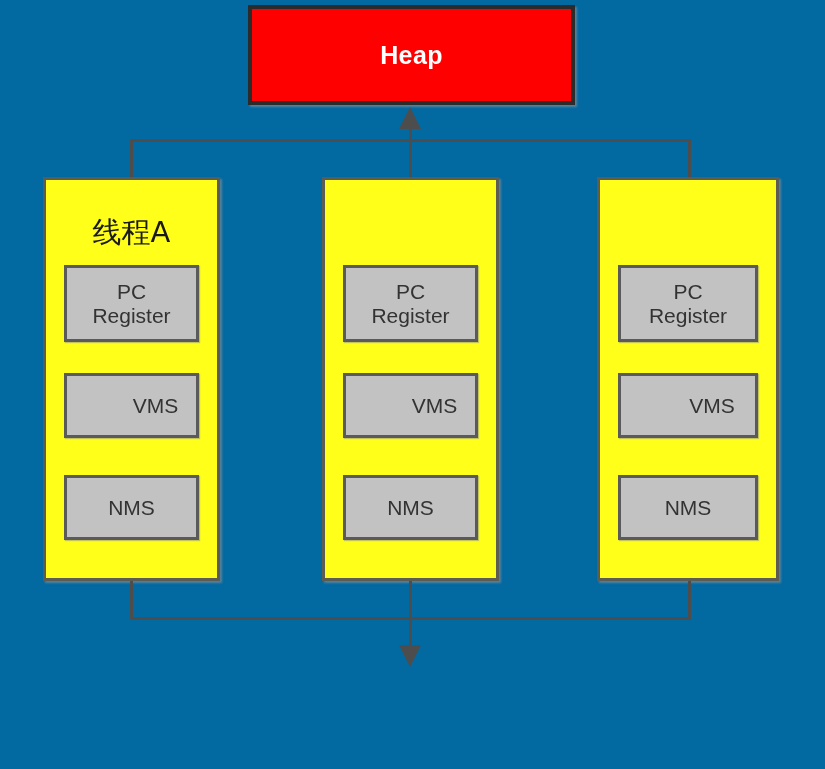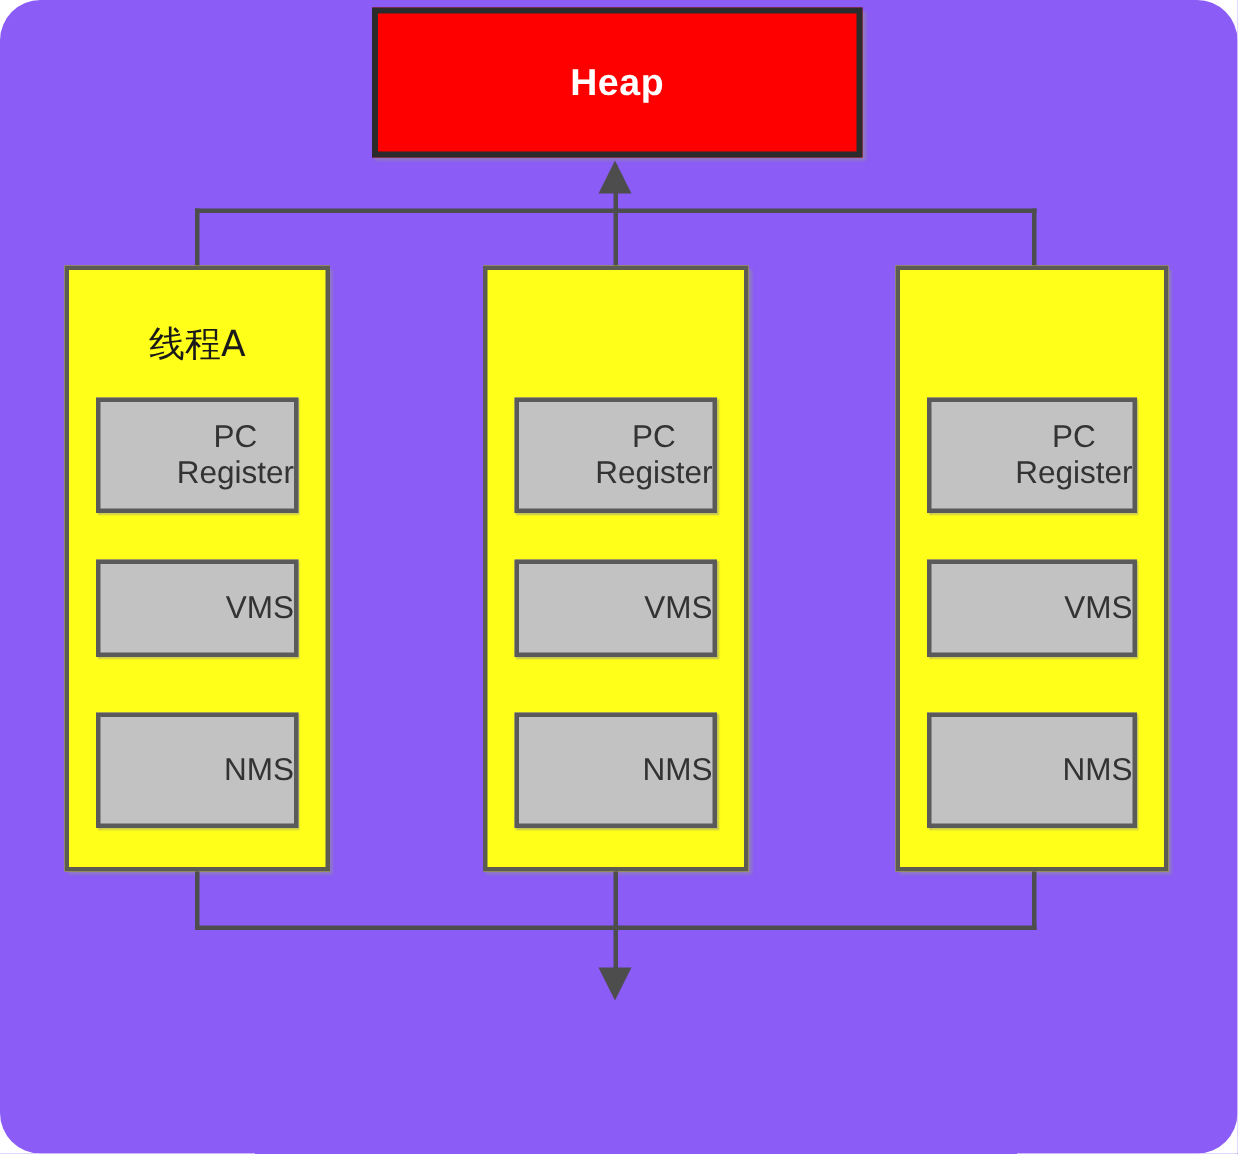--- a/index.html
+++ b/index.html
@@ -4,24 +4,23 @@
 <style>
   html, body {
     margin: 0;
     padding: 0;
     background: #ffffff;
   }
   #canvas {
     position: relative;
     width: 825px;
     height: 769px;
-    background: #8b5cf6;
+    background: #0369a1;
     font-family: "Liberation Sans", "DejaVu Sans", sans-serif;
     overflow: hidden;
-    border-radius: 27px;
   }
   .box {
     position: absolute;
     box-sizing: border-box;
     display: flex;
     align-items: center;
     justify-content: center;
     text-align: center;
   }
 
@@ -67,43 +66,43 @@
   }
   #thread-a { left: 43px;  width: 177px; }
   #thread-b { left: 322px; width: 177px; }
   #thread-c { left: 597px; width: 182px; }
 
   .thread-title {
     position: absolute;
     left: 0; right: 0;
     top: 33px;
     text-align: center;
-    font-size: 24px;
+    font-size: 29px;
     color: #1a1a1a;
     font-family: "DejaVu Sans", "Liberation Sans", sans-serif;
   }
 
   .slot {
     position: absolute;
     box-sizing: border-box;
     left: 18px; right: 18px;
     background: #C2C2C2;
     border: 3px solid #5a5a5a;
     display: flex;
     align-items: center;
-    justify-content: flex-end;
+    justify-content: center;
     text-align: center;
     color: #333333;
     font-size: 21px;
     line-height: 1.12;
     box-shadow: 1px 1px 1px rgba(140,140,140,0.5);
   }
   .slot.pc   { top: 85px;  height: 77px; }
   .slot.vms  { top: 193px; height: 65px; padding-left: 48px; }
-  .slot.nms  { top: 295px; height: 77px; }
+  .slot.nms  { top: 295px; height: 65px; }
 
   
   .conn {
     position: absolute;
     background: #4d4d4d;
   }
   .h-line { height: 3px; }
   .v-line { width: 3px; }
 
   .arrow {

